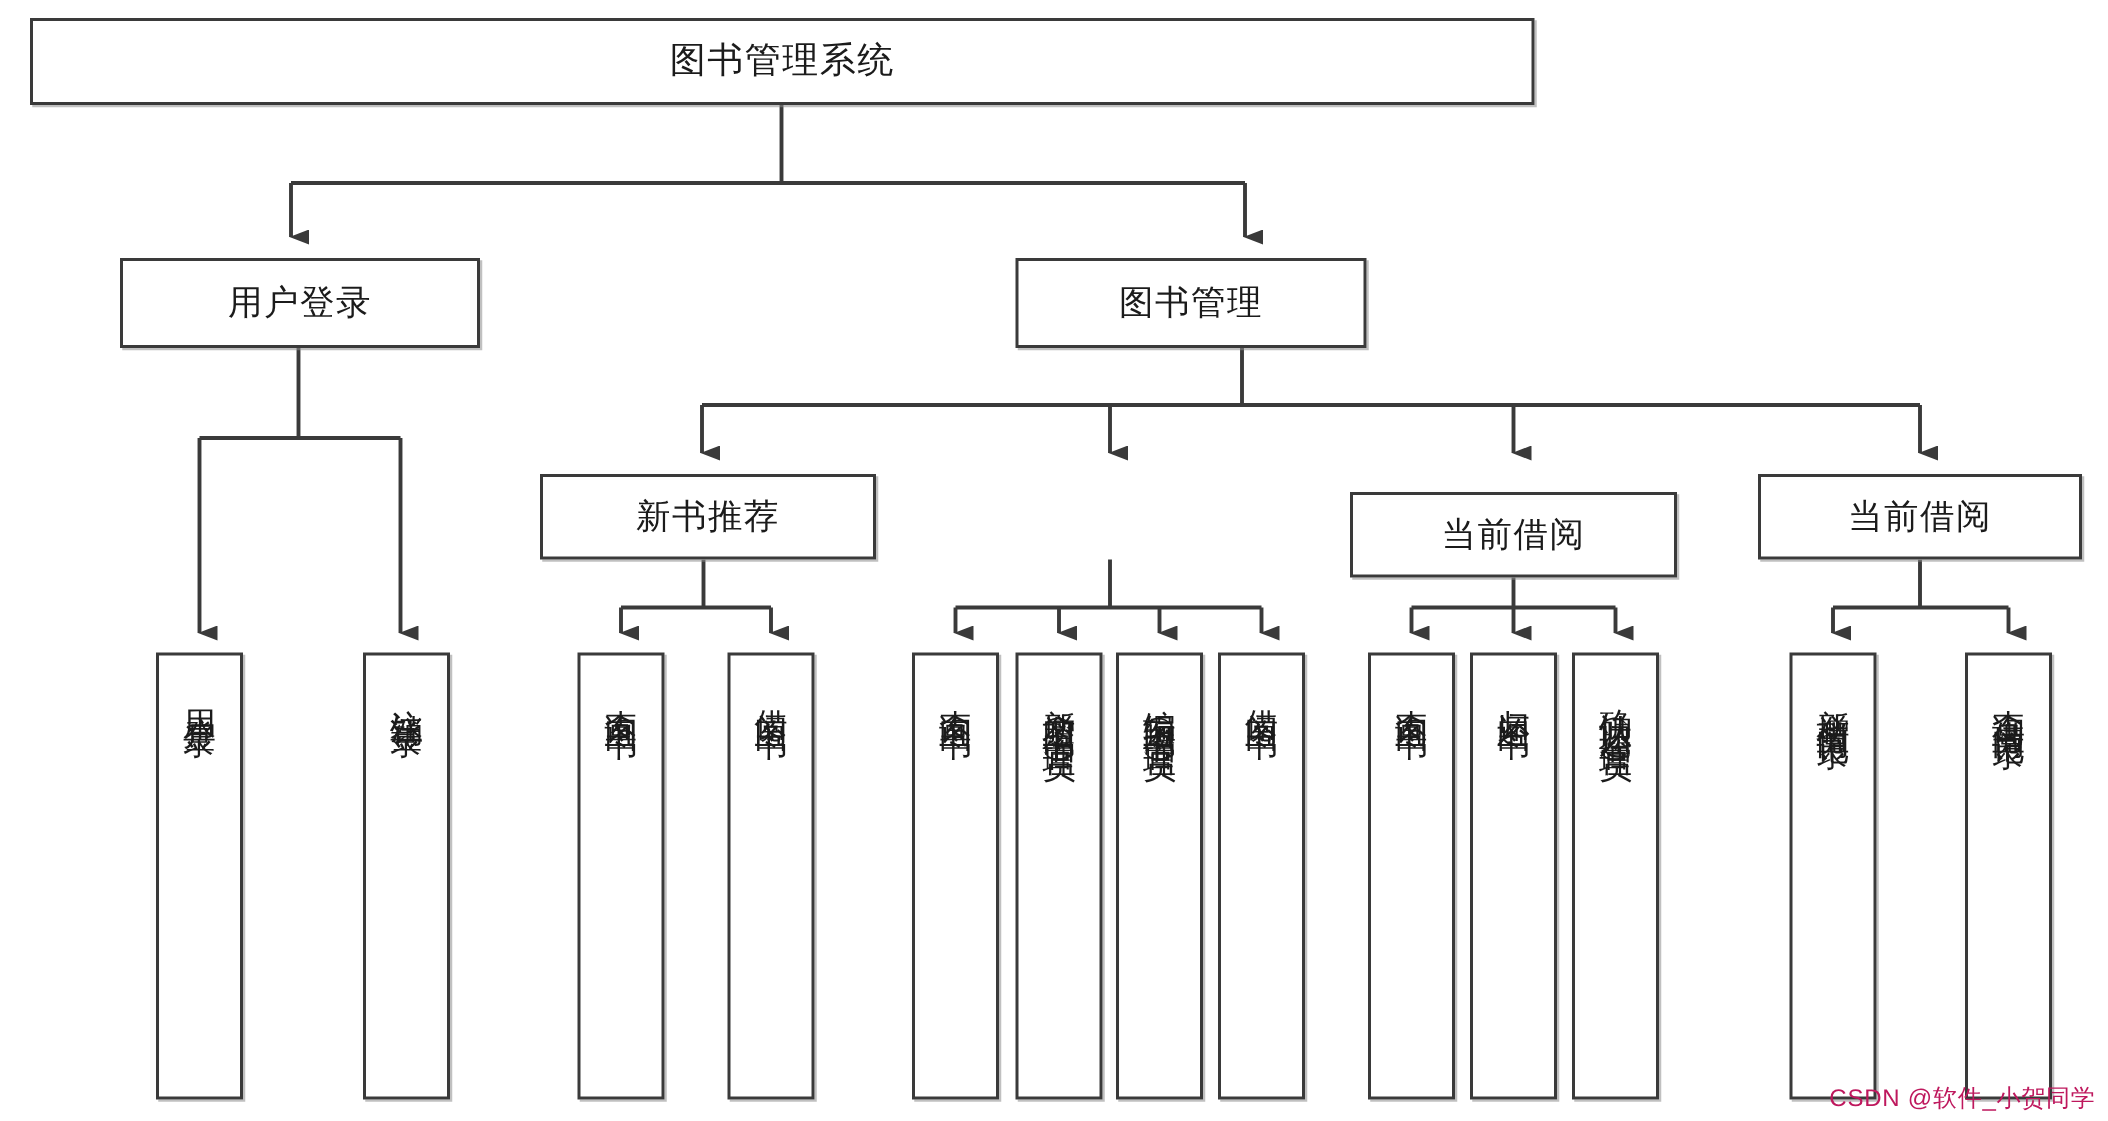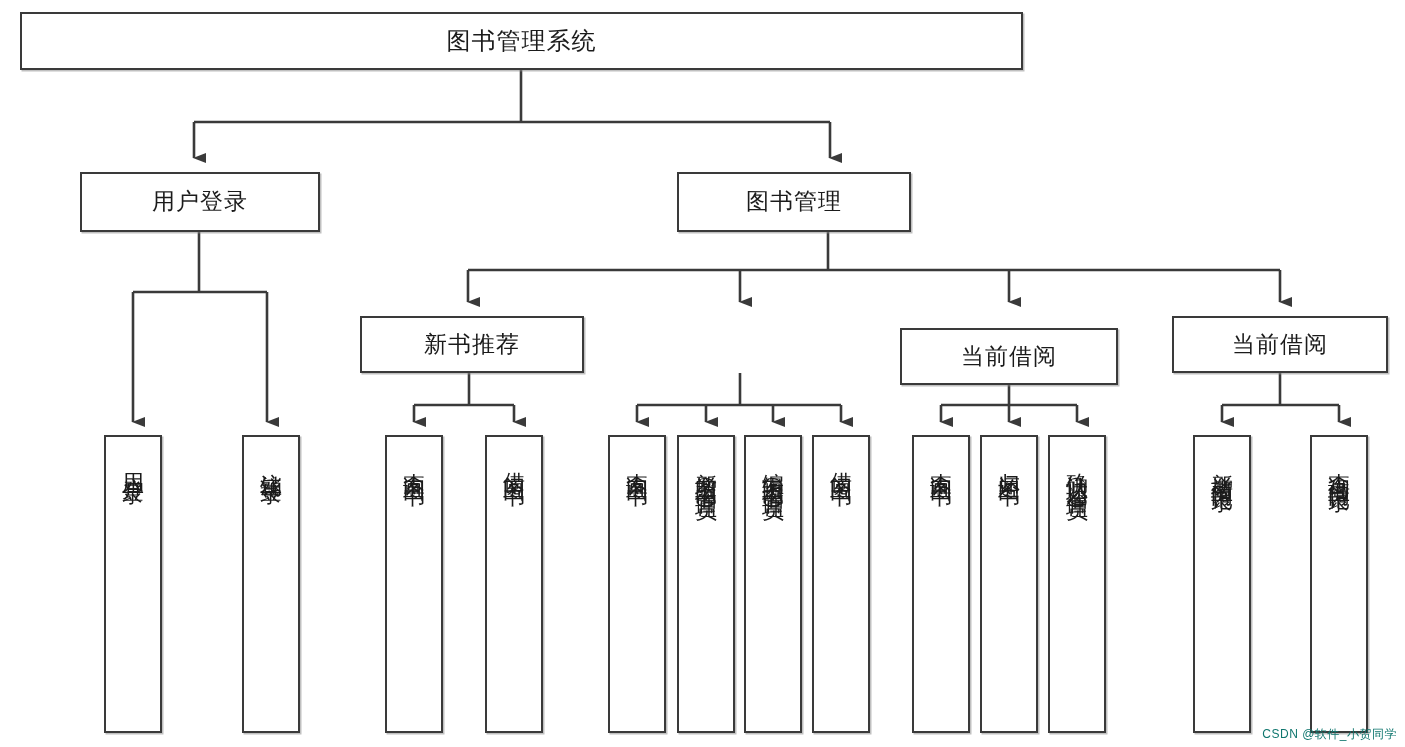--- a/index.html
+++ b/index.html
@@ -57,22 +57,22 @@
     text-orientation: upright;
     font-size: 22px;
     letter-spacing: 4px;
     line-height: 1;
   }
   .node.root .label { font-size: 24px; }
   .watermark {
     position: absolute;
     right: 8px;
     bottom: 4px;
-    font-size: 12px;
-    color: #0f766e;
+    font-size: 16px;
+    color: #be185d;
     letter-spacing: 0.5px;
     white-space: nowrap;
   }
 </style>
 </head>
 <body>
 
 <div id="canvas">
 
   <svg id="wires" viewBox="0 0 1405 747" xmlns="http://www.w3.org/2000/svg">

